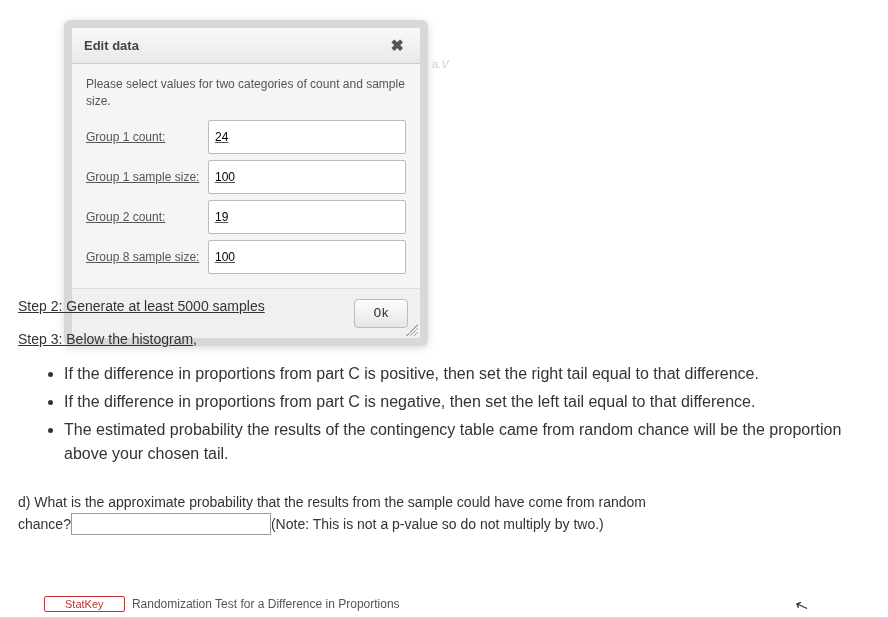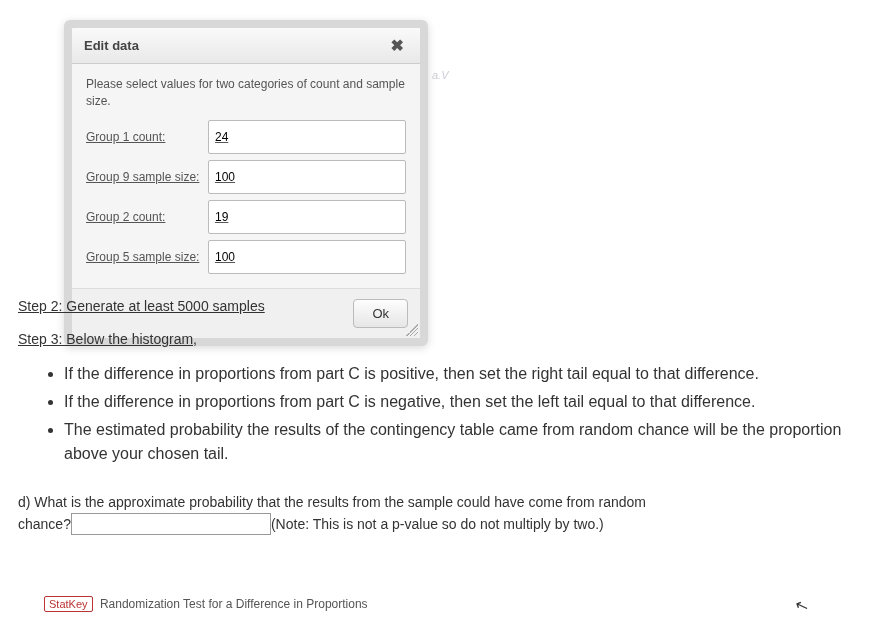--- a/index.html
+++ b/index.html
@@ -83,34 +83,35 @@
       position: relative;
     }
     .ok-btn {
       background: linear-gradient(#fdfdfd, #e6e6e6);
       border: 1px solid #bbb;
       border-radius: 4px;
       padding: 6px 18px;
       font-size: 13px;
       color: #333;
       cursor: pointer;
+      font-family: Liberation Mono, monospace;
     }
     .resize-grip {
       position: absolute;
       right: 2px;
       bottom: 2px;
       width: 12px;
       height: 12px;
       background:
         linear-gradient(135deg, transparent 0 50%, #aaa 50% 55%, transparent 55% 65%, #aaa 65% 70%, transparent 70% 80%, #aaa 80% 85%, transparent 85%);
     }
     .watermark {
       position: absolute;
       left: 432px;
-      top: 69px;
+      top: 58px;
       font-size: 11px;
       color: #aab;
       font-style: italic;
       opacity: 0.6;
     }
     .content {
       position: absolute;
       left: 18px;
       top: 296px;
       width: 840px;
@@ -144,21 +145,21 @@
     .footer-app {
       position: absolute;
       left: 44px;
       bottom: 6px;
       font-size: 12px;
       color: #555;
     }
     .statkey-badge {
       border: 1px solid #b33;
       color: #b33;
-      padding: 1px 4px;
+      padding: 1px 20px;
       font-size: 11px;
       border-radius: 2px;
       margin-right: 4px;
     }
     .cursor-arrow {
       position: absolute;
       right: 80px;
       bottom: 2px;
       font-size: 16px;
       color: #333;
@@ -174,29 +175,29 @@
     <span class="close-btn">✖</span>
   </div>
   <div class="dialog-body">
     <div class="dialog-instruction">Please select values for two categories of count and sample size.</div>
 
     <div class="field-row">
       <span class="field-label">Group 1 count:</span>
       <input class="field-input" value="24" style="">
     </div>
     <div class="field-row">
-      <span class="field-label">Group 9 sample size:</span>
+      <span class="field-label">Group 1 sample size:</span>
       <input class="field-input" value="100" style="">
     </div>
     <div class="field-row">
       <span class="field-label">Group 2 count:</span>
       <input class="field-input" value="19" style="">
     </div>
     <div class="field-row">
-      <span class="field-label">Group 5 sample size:</span>
+      <span class="field-label">Group 8 sample size:</span>
       <input class="field-input" value="100" style="">
     </div>
   </div>
   <div class="dialog-footer">
     <button class="ok-btn">Ok</button>
     <div class="resize-grip"></div>
   </div>
 </div>
 
 <div class="watermark">a.V</div>

